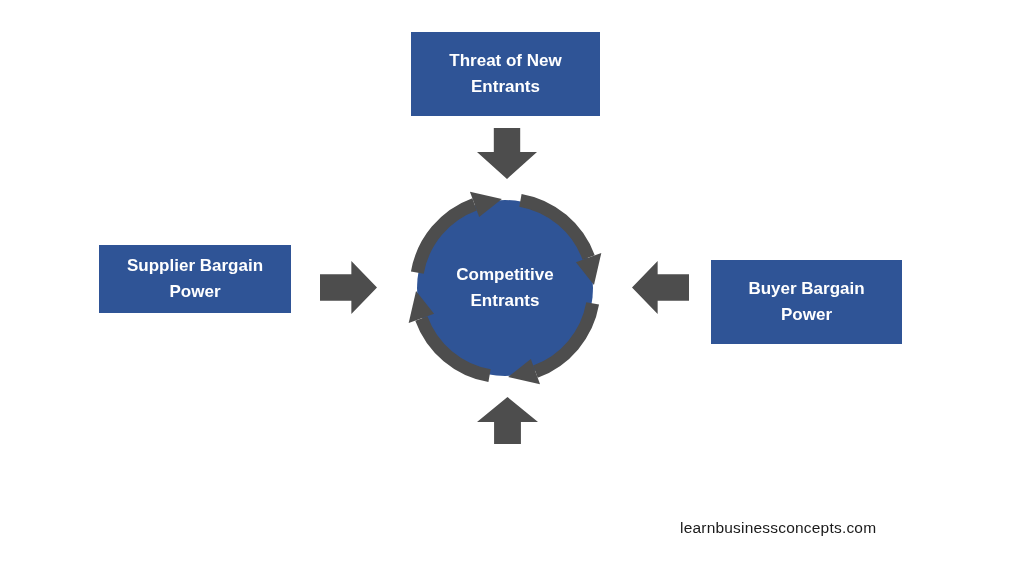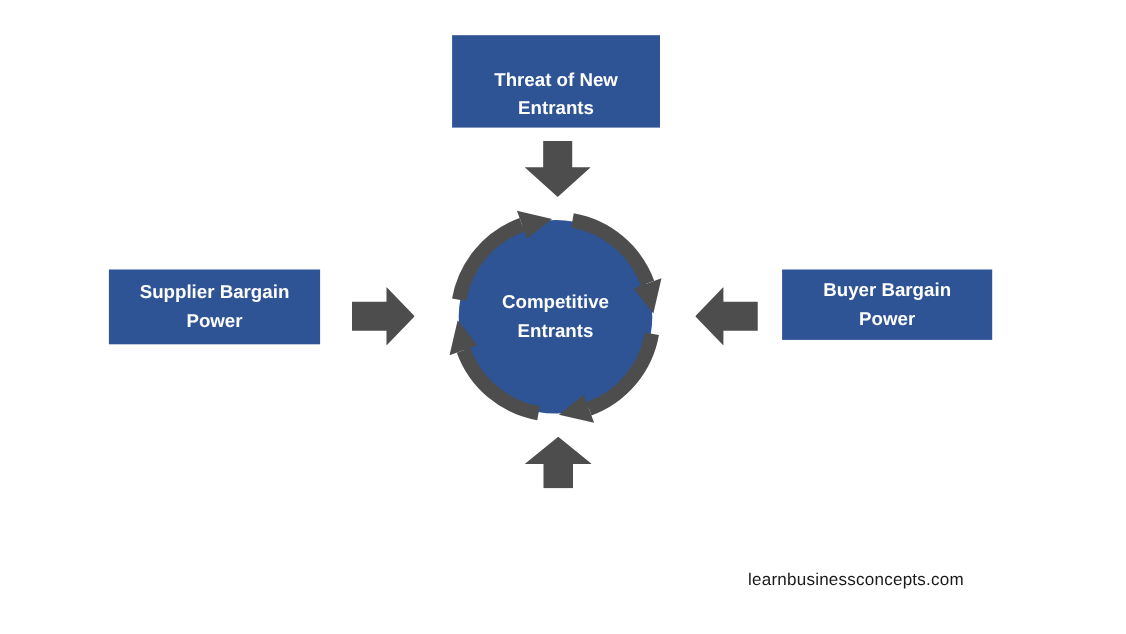--- a/index.html
+++ b/index.html
@@ -28,23 +28,23 @@
     color: var(--label-text);
     display: flex;
     align-items: center;
     justify-content: center;
     text-align: center;
     font-weight: bold;
     font-size: 17px;
     line-height: 26px;
     padding: 4px 18px;
   }
-  .box-top    { left: 411px; top: 32px;  width: 189px; height: 84px; align-items: flex-end; }
+  .box-top    { left: 411px; top: 32px;  width: 189px; height: 84px; }
   .box-left   { left: 99px;  top: 245px; width: 192px; height: 68px; }
-  .box-right  { left: 711px; top: 245px; width: 191px; height: 64px; }
+  .box-right  { left: 711px; top: 260px; width: 191px; height: 84px; }
   .box-bottom { left: 411px; top: 459px; width: 189px; height: 84px; }
 
   .block-arrow { position: absolute; background: var(--arrow); }
   .arrow-down {
     left: 477px; top: 128px; width: 60px; height: 51px;
     clip-path: polygon(28% 0%, 72% 0%, 72% 47%, 100% 47%, 50% 100%, 0% 47%, 28% 47%);
   }
   .arrow-up {
     left: 477px; top: 397px; width: 61px; height: 47px;
     clip-path: polygon(50% 0%, 100% 53%, 72% 53%, 72% 100%, 28% 100%, 28% 53%, 0% 53%);

